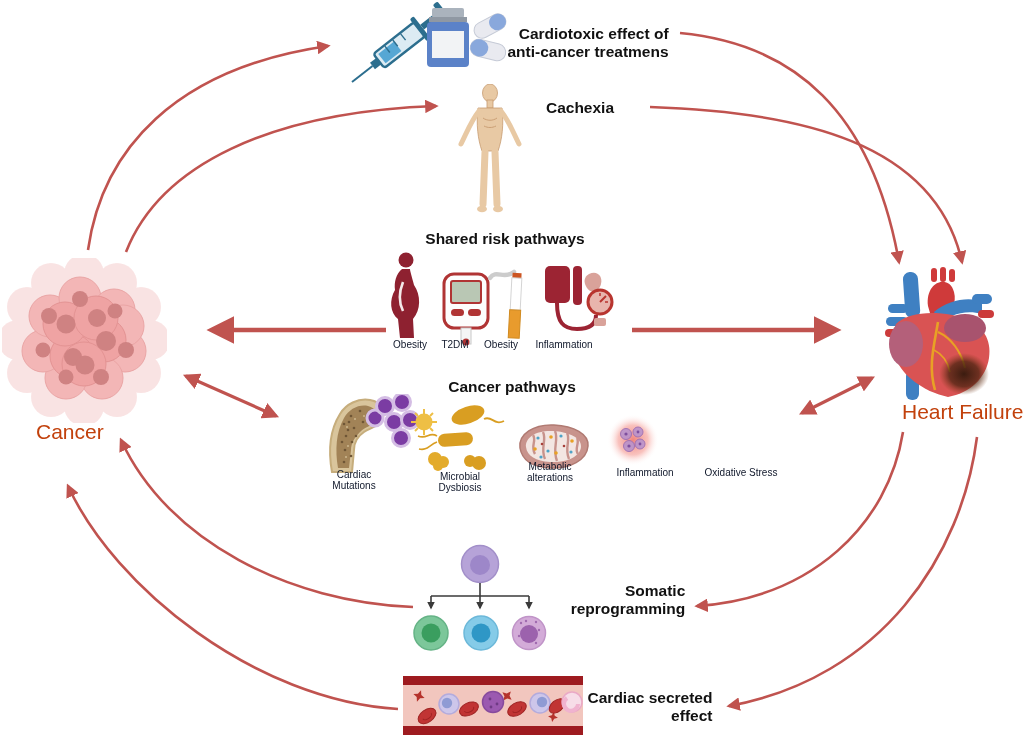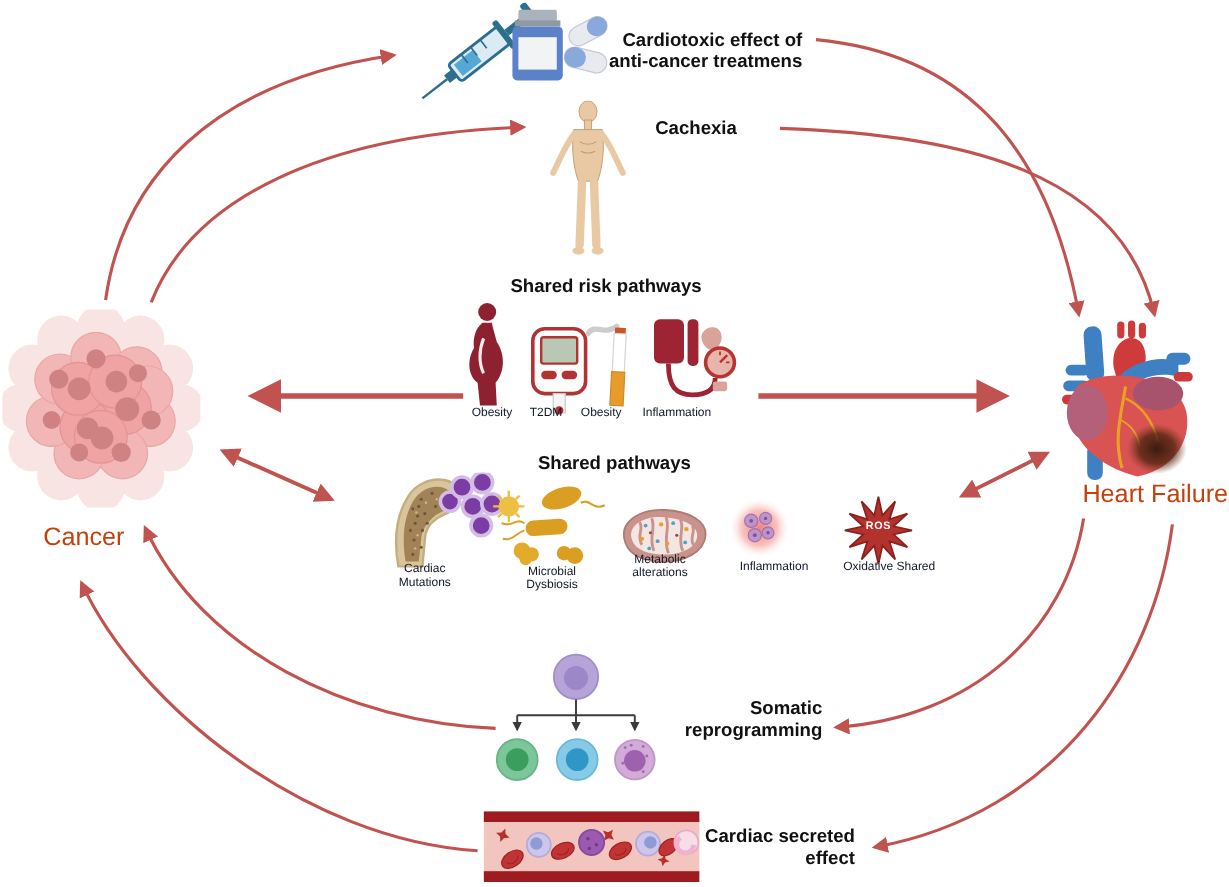--- a/index.html
+++ b/index.html
@@ -90,21 +90,21 @@
         <circle cx="83" cy="107" r="9.5"></circle>
         <circle cx="124" cy="92" r="8"></circle>
       <circle cx="99" cy="119" r="8"></circle>
         <circle cx="47" cy="58" r="8"></circle>
         <circle cx="78" cy="41" r="8"></circle>
       <circle cx="113" cy="53" r="7.5"></circle>
         <circle cx="41" cy="92" r="7.5"></circle>
         <circle cx="64" cy="119" r="7.5"></circle>
     </g>
   </svg>
-  <div class="abs z3 node-label" style="left:36px;top:436px">Cancer</div>
+  <div class="abs z3 node-label" style="left:36px;top:420px">Cancer</div>
 
   <svg class="abs z2" style="left:876px;top:266px" width="128" height="138" viewBox="0 0 128 138">
     <defs>
       <radialGradient id="inf" cx="50%" cy="50%" r="50%">
         <stop offset="0%" stop-color="#33190c" stop-opacity="0.95"></stop>
         <stop offset="60%" stop-color="#4a2410" stop-opacity="0.75"></stop>
         <stop offset="100%" stop-color="#7a3a18" stop-opacity="0"></stop>
       </radialGradient>
     </defs>
     <rect x="30" y="104" width="13" height="30" rx="6" fill="#3f80c2"></rect>
@@ -218,21 +218,21 @@
     <path d="M14,39 C14,58 20,65 34,65 C48,65 53,59 53,51" stroke="#9c2433" stroke-width="4" fill="none"></path>
     <path d="M46,10 C54,6 60,12 58,20 C56,28 48,30 44,24 C40,18 41,13 46,10 z" fill="#d9a29a"></path>
     <circle cx="57" cy="38" r="12" fill="#e8b5ad" stroke="#b8352f" stroke-width="3"></circle>
     <line x1="57" y1="38" x2="63" y2="32" stroke="#b8352f" stroke-width="2"></line>
     <line x1="57" y1="29" x2="57" y2="32" stroke="#b8352f" stroke-width="1.5"></line>
     <line x1="65" y1="38" x2="62" y2="38" stroke="#b8352f" stroke-width="1.5"></line>
     <rect x="51" y="54" width="12" height="8" rx="2" fill="#d9a29a"></rect>
   </svg>
   <div class="abs z3 icon-label" style="left:564px;top:339px">Inflammation</div>
 
-  <div class="abs z3 bold-label" style="left:512px;top:378px">Shared pathways</div>
+  <div class="abs z3 bold-label" style="left:512px;top:378px">Cancer pathways</div>
 
   <svg class="abs z2" style="left:318px;top:394px" width="100" height="80" viewBox="0 0 100 80">
     <path d="M14,78 C10,56 12,36 22,20 C28,10 40,4 52,6 C64,8 68,18 64,26 C60,33 52,34 46,38 C40,42 36,48 36,56 L34,78 z" fill="#d9c59c" stroke="#c6ad7c" stroke-width="2"></path>
     <path d="M20,74 C17,56 18,38 26,24 C31,15 41,10 50,12 C58,14 61,20 58,26 C54,32 47,33 42,38 C37,43 33,49 33,56 L31,74 z" fill="#a28357"></path>
     <g fill="#6f5636">
       <circle cx="26" cy="30" r="1.3"></circle>
         <circle cx="33" cy="22" r="1.3"></circle>
         <circle cx="42" cy="17" r="1.3"></circle>
       <circle cx="50" cy="20" r="1.3"></circle>
         <circle cx="45" cy="28" r="1.3"></circle>
@@ -346,27 +346,21 @@
     </g>
     <g fill="#7e4f9e">
       <circle cx="30" cy="26" r="1.6"></circle>
         <circle cx="42" cy="24" r="1.4"></circle>
       <circle cx="33" cy="38" r="1.6"></circle>
         <circle cx="44" cy="36" r="1.4"></circle>
     </g>
   </svg>
   <div class="abs z3 icon-label" style="left:645px;top:467px">Inflammation</div>
 
-  <div class="abs z2" style="left:698px;top:412px;width:68px;height:62px">
-    <svg width="68" height="62" viewBox="0 0 68 62">
-      <polygon fill="#b3332c" stroke="#8e1f1f" stroke-width="1.5" points="62,30 46.6,33.4 58.2,44 43.2,39.2 48,54.2 37.4,42.6 34,58 30.6,42.6 20,54.2 24.8,39.2 9.8,44 21.4,33.4 6,30 21.4,26.6 9.8,16 24.8,20.8 20,5.8 30.6,17.4 34,2 37.4,17.4 48,5.8 43.2,20.8 58.2,16 46.6,26.6"></polygon>
-    </svg>
-    <span class="ros-text">ROS</span>
-  </div>
-  <div class="abs z3 icon-label" style="left:741px;top:467px">Oxidative Shared</div>
+  <div class="abs z3 icon-label" style="left:741px;top:467px">Oxidative Stress</div>
 
   <svg class="abs z2" style="left:405px;top:544px" width="152" height="110" viewBox="0 0 152 110">
     <defs>
       <marker id="mblk" viewBox="0 0 8 8" refX="6.5" refY="4" markerWidth="5" markerHeight="5" orient="auto">
         <path d="M0,0 L8,4 L0,8 z" fill="#3a3a3a"></path>
       </marker>
     </defs>
     <circle cx="75" cy="20" r="18.5" fill="#b6a3d8" stroke="#a28fc9" stroke-width="1.5"></circle>
     <circle cx="75" cy="21" r="10" fill="#9d87c9"></circle>
     <g stroke="#3a3a3a" stroke-width="1.6" fill="none">

